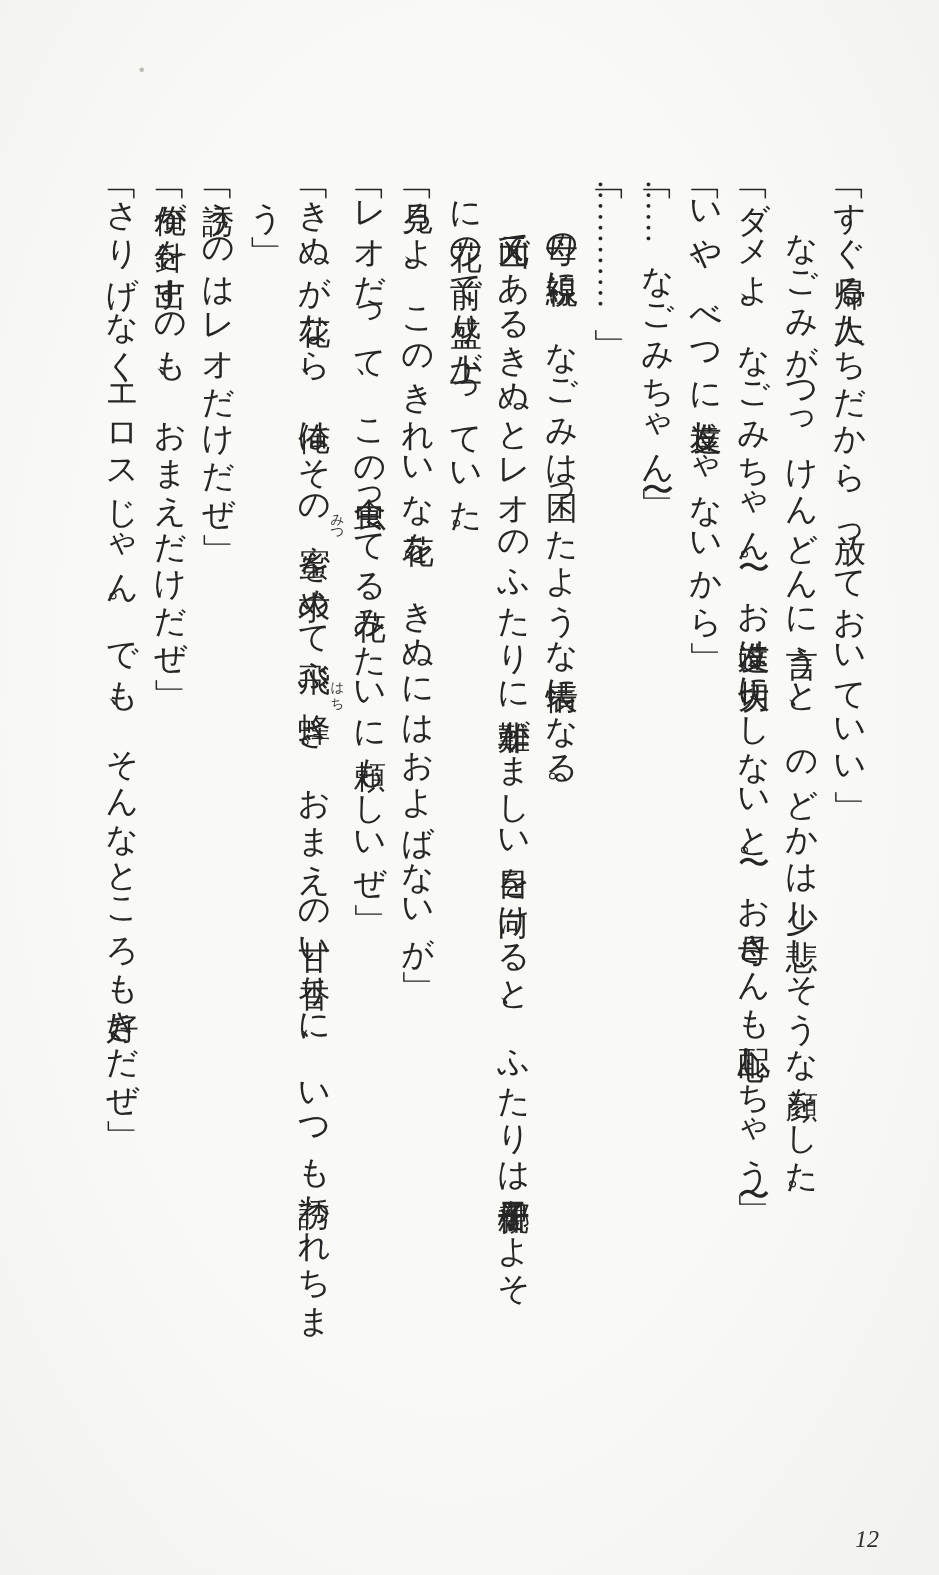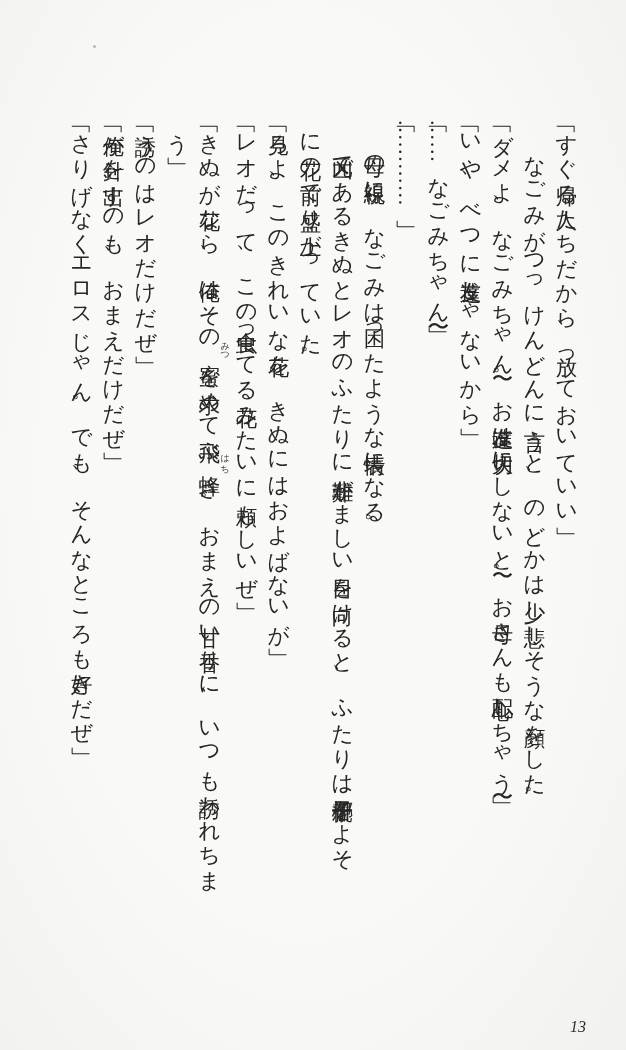--- a/index.html
+++ b/index.html
@@ -81,14 +81,14 @@
       <div class="line indent">元凶であるきぬとレオのふたりに非難がましい目を向けると、ふたりは椰子親子をよそ</div>
       <div class="line">に花の前で盛り上がっていた。</div>
       <div class="line">「見ろよ、このきれいな花を。きぬにはおよばないが」</div>
       <div class="line">「レオだって、この虫食ってる花みたいに頼もしいぜ」</div>
       <div class="line">「きぬが花なら、俺はその<ruby>蜜<rt>みつ</rt></ruby>を求めて飛ぶ<ruby>蜂<rt>はち</rt></ruby>さ。おまえの甘い香りに、いつも誘われちま</div>
       <div class="line">う」</div>
       <div class="line">「誘うのはレオだけだぜ」</div>
       <div class="line">「俺が針を出すのも、おまえだけだぜ」</div>
       <div class="line">「さりげなくエロスじゃん。でも、そんなところも好きだぜ」</div>
     </div>
-  <div class="page-number">13</div>
+  <div class="page-number">12</div>
 </div>
 
 </body></html>

